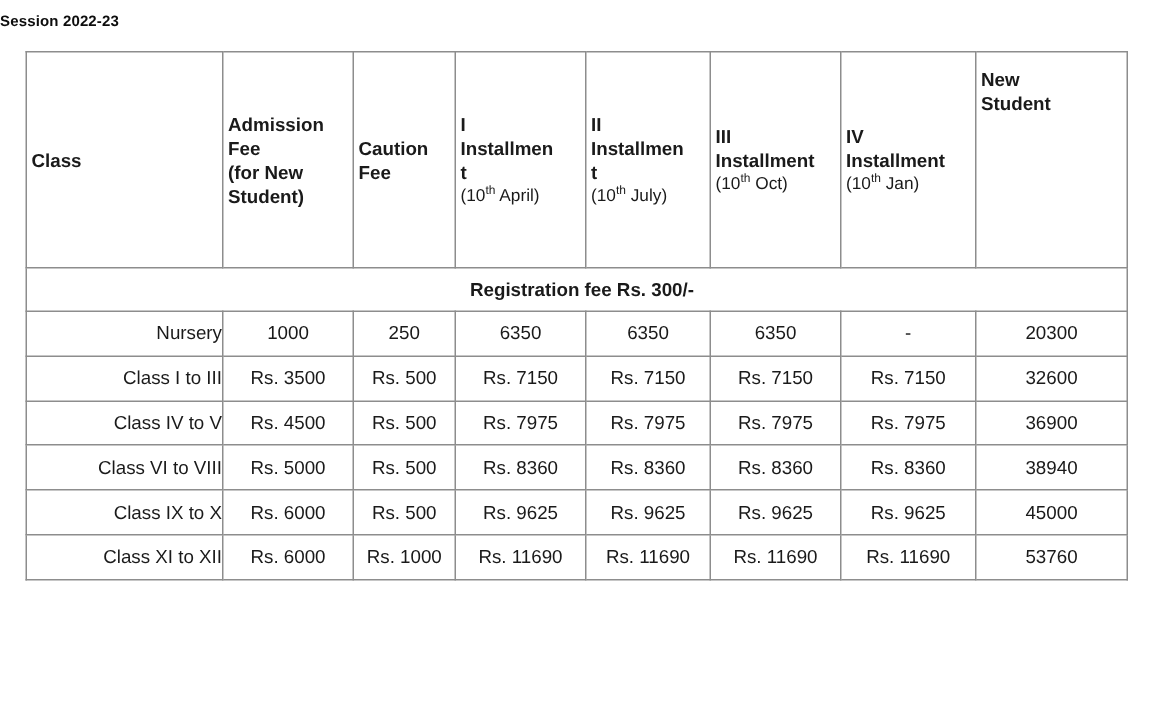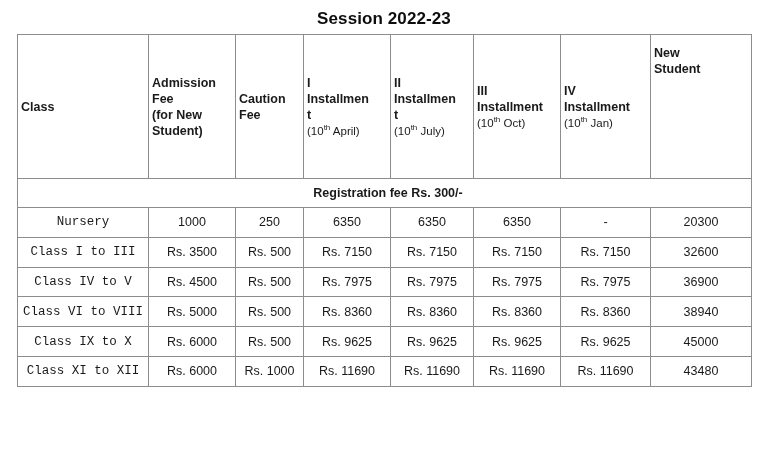--- a/index.html
+++ b/index.html
@@ -16,22 +16,22 @@
   }
 
   .page {
     position: relative;
     width: 768px;
     height: 470px;
     box-sizing: border-box;
   }
 
   .doc-title {
-    text-align: center;
-    font-size: 17px;
+    text-align: left;
+    font-size: 10px;
     font-weight: bold;
     color: #0d0d0d;
     padding-top: 9px;
     letter-spacing: 0.1px;
   }
 
   .table-wrap {
     position: absolute;
     left: 17px;
     top: 34px;
@@ -104,24 +104,23 @@
     padding-left: 7px;
   }
 
   
   tr.data-row td {
     height: 28.8px;
     vertical-align: middle;
     font-size: 12.5px;
   }
   td.cell-class {
-    text-align: center;
+    text-align: right;
     font-weight: bold;
     padding-left: 7px;
-    font-family: Liberation Mono, monospace;
   }
   td.cell-val {
     text-align: center;
     font-weight: normal;
     margin-top: 10px;
   }
 </style>
 </head>
 <body>
 
@@ -249,18 +248,18 @@
         </tr>
 
         <tr class="data-row">
           <td class="cell-class">Class XI to XII</td>
           <td class="cell-val">Rs. 6000</td>
           <td class="cell-val">Rs. 1000</td>
           <td class="cell-val">Rs. 11690</td>
           <td class="cell-val">Rs. 11690</td>
           <td class="cell-val">Rs. 11690</td>
           <td class="cell-val">Rs. 11690</td>
-          <td class="cell-val">43480</td>
+          <td class="cell-val">53760</td>
         </tr>
       </tbody>
     </table>
   </div>
 </div>
 
 </body></html>

